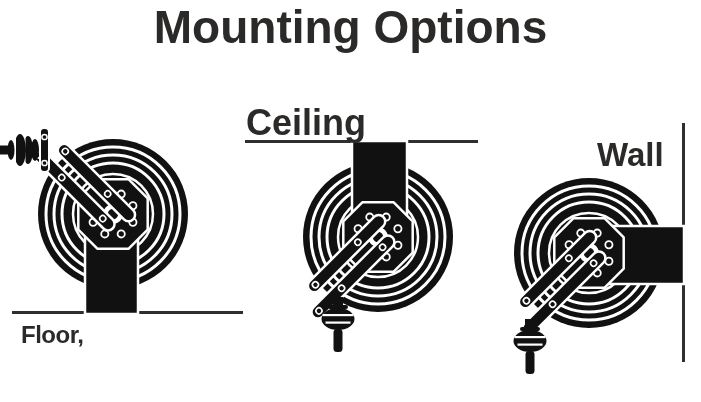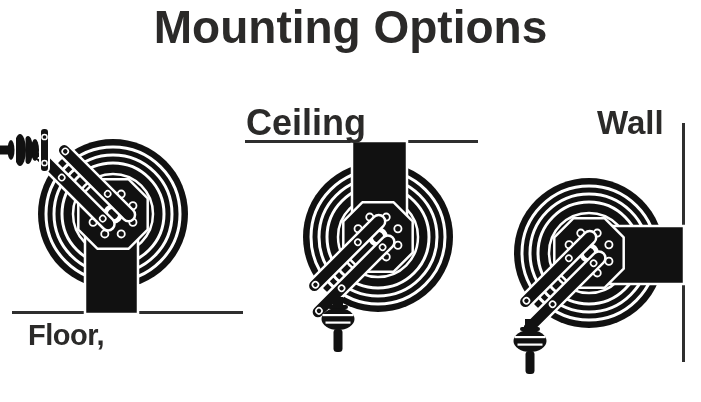--- a/index.html
+++ b/index.html
@@ -11,22 +11,22 @@
     position:absolute;top:0px;left:0;width:701px;text-align:center;
     font-size:46px;font-weight:700;letter-spacing:0px;color:#2b2a29;
   }
   .reel-svg{position:absolute;left:0;top:0;z-index:2;}
   .mount-line{position:absolute;background:#2f2f2f;z-index:1;}
   .floor-line{left:12px;top:311px;width:231px;height:3px;}
   .ceiling-line{left:245px;top:140px;width:233px;height:3px;}
   .wall-line{left:682px;top:123px;width:3px;height:239px;}
   .fig-label{position:absolute;font-weight:700;color:#2b2a29;z-index:3;white-space:nowrap;}
   .ceiling-label{left:246px;top:102px;font-size:36px;}
-  .wall-label{left:597px;top:104px;font-size:33px;}
-  .floor-label{left:28px;top:319px;font-size:29px;line-height:32px;letter-spacing:-0.5px;}
+  .wall-label{left:597px;top:136px;font-size:33px;}
+  .floor-label{left:21px;top:319px;font-size:24px;line-height:32px;letter-spacing:-0.5px;}
 </style>
 </head>
 <body>
 
 <div class="stage">
 
   <div class="page-title">Mounting Options</div>
 
   <div class="mount-line floor-line"></div>
   <div class="mount-line ceiling-line"></div>

